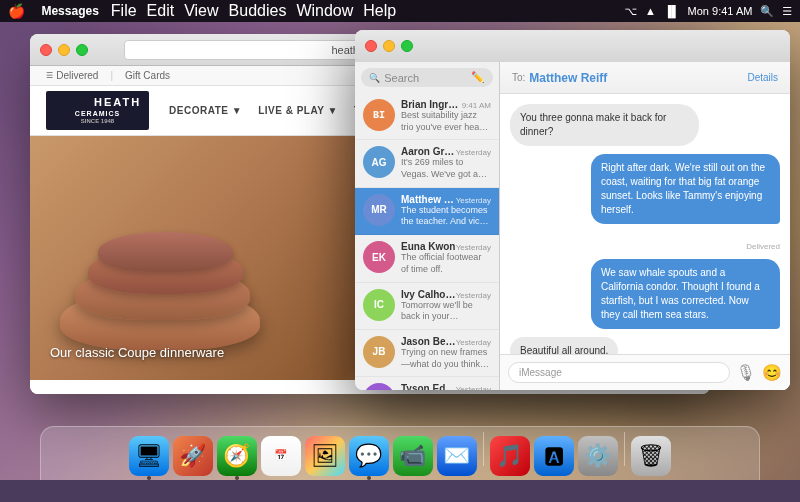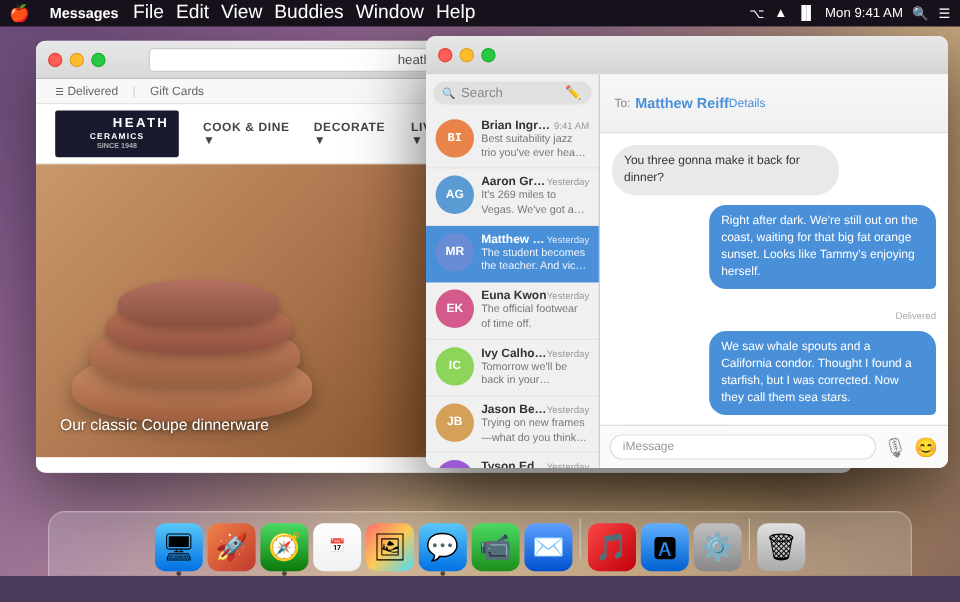--- a/index.html
+++ b/index.html
@@ -259,26 +259,26 @@
 
     
     .messages-chat {
       flex: 1;
       display: flex;
       flex-direction: column;
       background: white;
     }
 
     .chat-header {
-      height: 49px;
+      height: 32px;
       background: linear-gradient(to bottom, #f8f8f8, #efefef);
       border-bottom: 1px solid #ddd;
       display: flex;
       align-items: center;
-      justify-content: flex-start;
+      justify-content: space-between;
       padding: 0 12px;
       font-size: 11px;
       color: #333;
       flex-shrink: 0;
     }
 
     .chat-to { display: flex; align-items: center; gap: 4px; font-size: 10px; color: #888; }
     .chat-to-name { color: #4a90d9; font-weight: 600; font-size: 12px; }
     .chat-details { font-size: 10px; color: #4a90d9; }
 
@@ -493,21 +493,20 @@
         </span>
       </div>
 
       <div class="heath-nav">
         <div class="heath-logo">
           <div style="font-size:11px;letter-spacing:2px;padding-left:40px;">HEATH</div>
           <div style="font-size:7px;letter-spacing:1px;">CERAMICS</div>
           <div style="font-size:6px;color:#aaa;">SINCE 1948</div>
         </div>
         <div class="heath-nav-items">
-          <span>COOK &amp; DINE ▼</span>
           <span>DECORATE ▼</span>
           <span>LIVE &amp; PLAY ▼</span>
           <span>TILE &amp; BUILD ▼</span>
           <span>DISCOVER HEATH ▼</span>
         </div>
         <div class="heath-search">
           <span>SEARCH</span> 🔍
         </div>
       </div>
 

